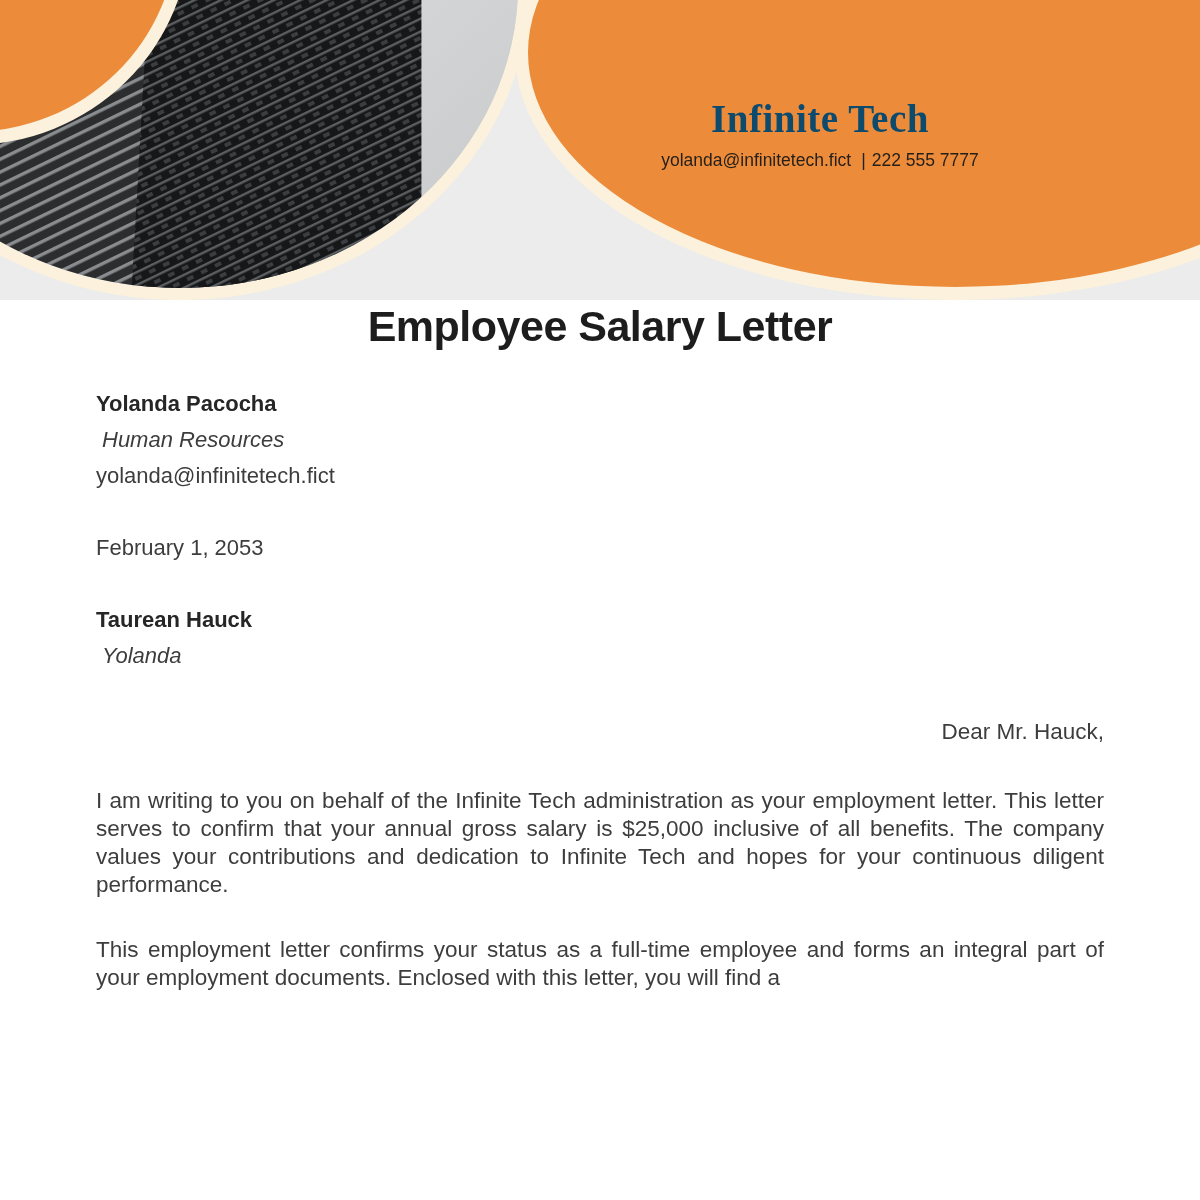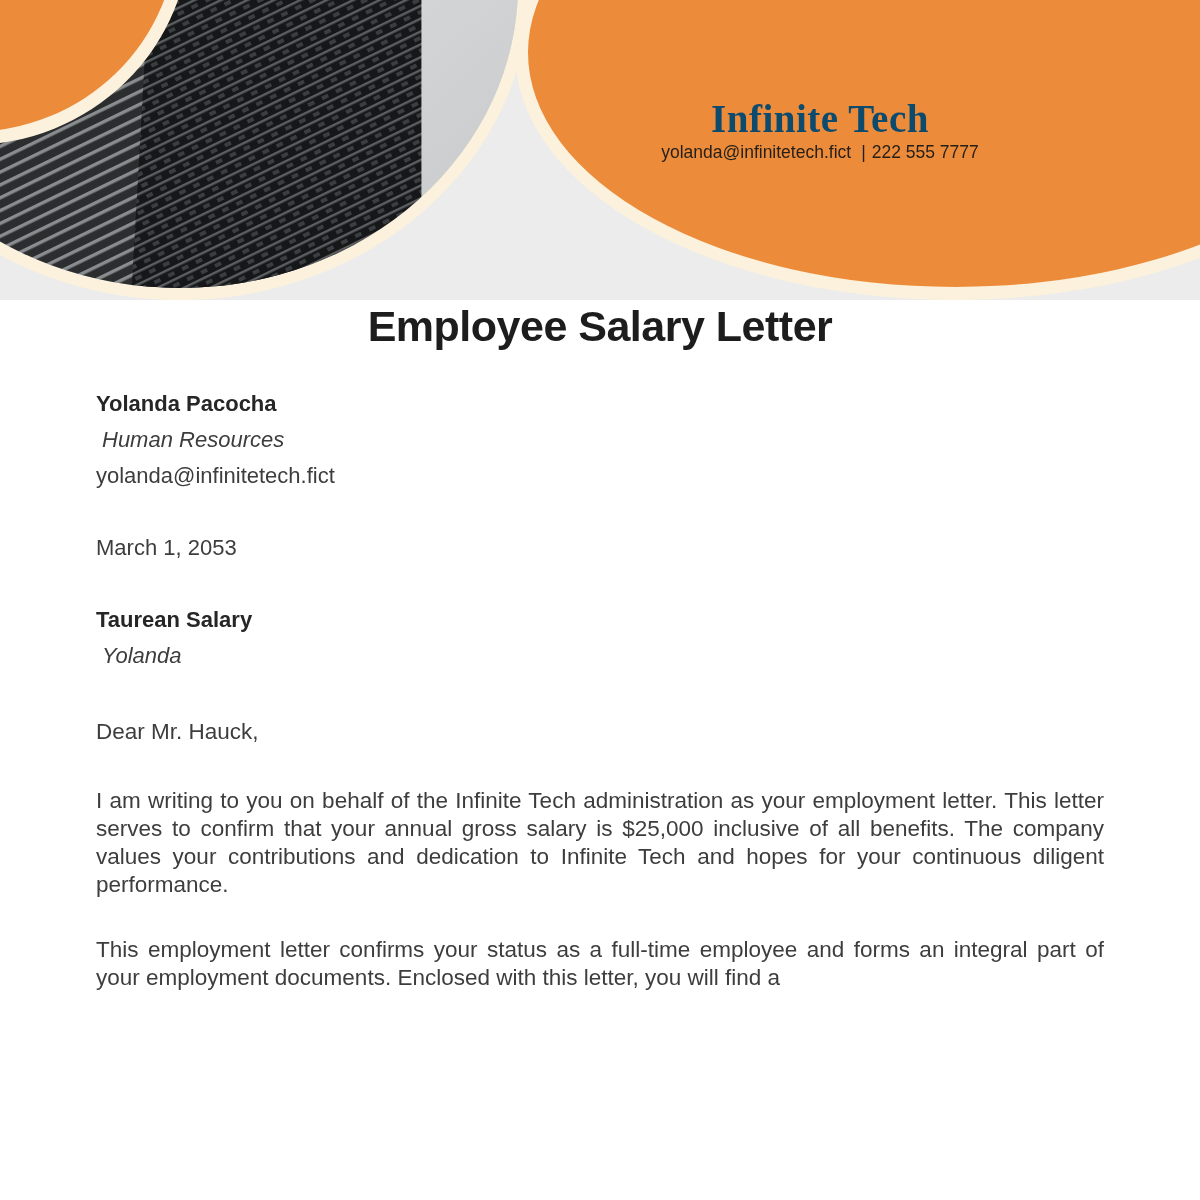--- a/index.html
+++ b/index.html
@@ -28,34 +28,34 @@
   }
   .brand-blob{
     position:absolute;left:515px;top:-195px;width:880px;height:495px;
     border-radius:50%;border:13px solid var(--cream);background:var(--orange);z-index:2;
   }
   .brand{position:absolute;left:555px;top:96px;width:530px;text-align:center;z-index:3;}
   .brand-name{
     font-family:"Liberation Serif","DejaVu Serif",serif;font-weight:700;
     font-size:39px;line-height:46px;color:#0c4a6e;letter-spacing:.5px;
   }
-  .brand-contact{margin-top:0;font-size:17.5px;color:#241f19;}
+  .brand-contact{margin-top:8px;font-size:17.5px;color:#241f19;}
   .brand-contact .sep{margin:0 6px 0 10px;}
   
   .content{padding:0 96px;color:var(--text-color);}
   .title{
     text-align:center;font-size:43px;line-height:52px;
     font-weight:700;color:var(--heading-color);letter-spacing:-.5px;
   }
   .block{margin-top:34px;font-size:22px;line-height:36px;}
   .block .name{font-weight:700;color:#262626;}
   .block .role{font-style:italic;padding-left:6px;}
   .recipient{margin-top:36px;}
   .date{margin-top:36px;font-size:22px;line-height:36px;}
-  .salutation{margin-top:40px;font-size:22.5px;line-height:36px;}
+  .salutation{margin-top:40px;font-size:22.5px;line-height:36px;text-align:right;}
   .para{margin-top:37px;font-size:22.5px;line-height:28px;text-align:justify;}
 </style>
 </head>
 <body>
 
 <div class="page">
 
   <header class="header">
 
     <div class="photo-blob">
@@ -97,24 +97,24 @@
   <main class="content">
 
     <h1 class="title">Employee Salary Letter</h1>
 
     <div class="block sender">
       <div class="name">Yolanda Pacocha</div>
       <div class="role">Human Resources</div>
       <div class="email">yolanda@infinitetech.fict</div>
     </div>
 
-    <div class="date">March 1, 2053</div>
+    <div class="date">February 1, 2053</div>
 
     <div class="block recipient">
-      <div class="name">Taurean Salary</div>
+      <div class="name">Taurean Hauck</div>
       <div class="role">Yolanda</div>
     </div>
 
     <p class="salutation">Dear Mr. Hauck,</p>
 
     <p class="para">I am writing to you on behalf of the Infinite Tech administration as your employment letter. This letter serves to confirm that your annual gross salary is $25,000 inclusive of all benefits. The company values your contributions and dedication to Infinite Tech and hopes for your continuous diligent performance.</p>
     <p class="para">This employment letter confirms your status as a full-time employee and forms an integral part of your employment documents. Enclosed with this letter, you will find a</p>
 
   </main>
 

